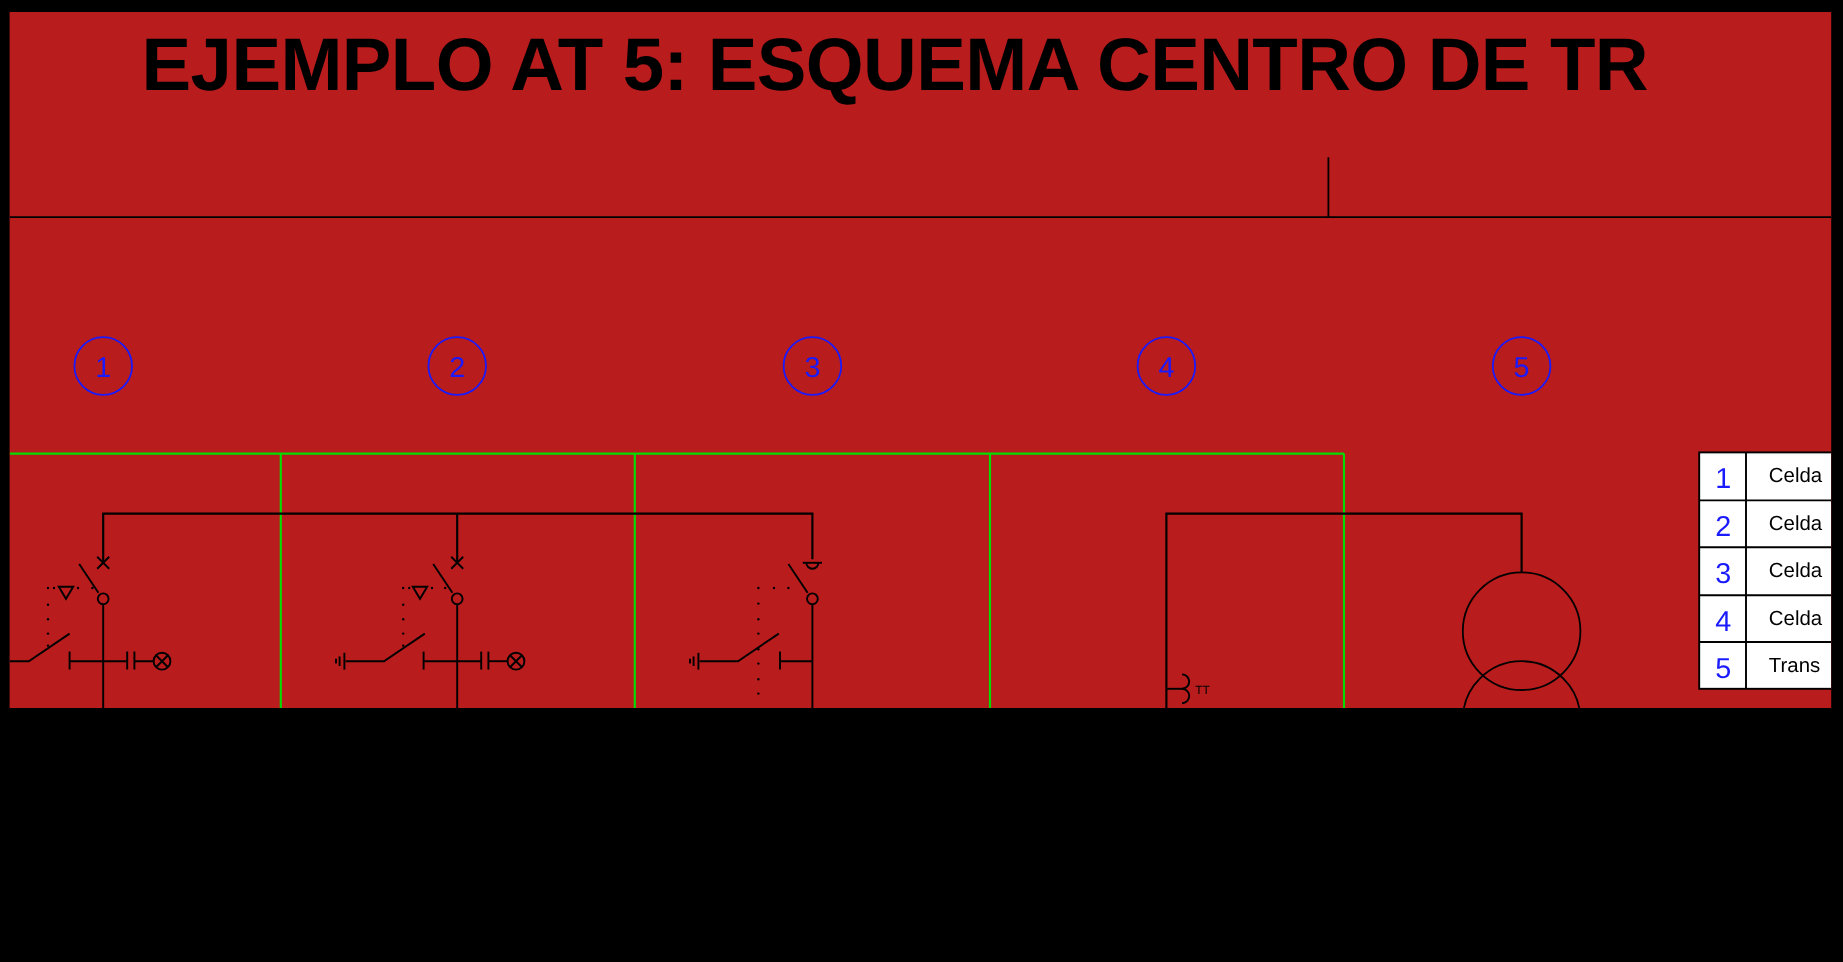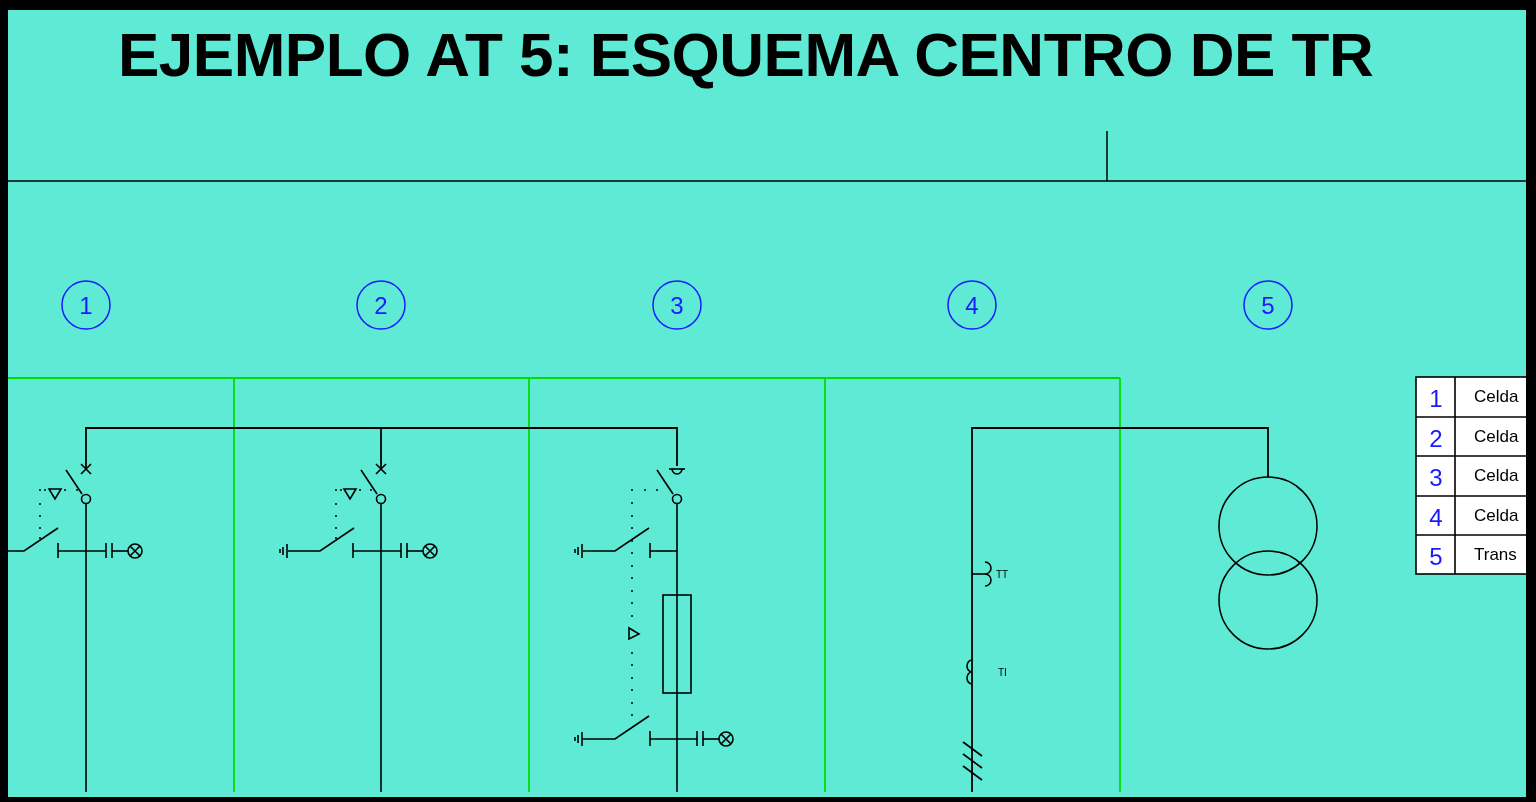--- a/index.html
+++ b/index.html
@@ -1,19 +1,19 @@
 <!DOCTYPE html>
 <html><head>
   <meta charset="utf-8">
   <style>
     html, body { margin: 0; padding: 0; background: #000; }
     body { width: 1536px; height: 802px; overflow: hidden; position: relative; }
     #sheet {
-      position: absolute; left: 8px; top: 10px; width: 1518px; height: 787px;
-      background: #5eead4; overflow: hidden;
+      position: absolute; left: 8px; top: 10px; width: 1518px; height: 580px;
+      background: #b91c1c; overflow: hidden;
     }
     #title {
       position: absolute; left: 110px; top: 14px; white-space: nowrap;
       font-family: "Liberation Sans", sans-serif; font-weight: bold;
       font-size: 62px; letter-spacing: -0.5px; color: #000; line-height: 62px;
       transform: scaleX(1.0);
     }
     svg { position: absolute; left: 0; top: 0; }
     .num { font-family: "Liberation Sans", sans-serif; font-size: 24px; fill: #1a1aff; }
     .tbl-num { font-family: "Liberation Sans", sans-serif; font-size: 24px; fill: #1a1aff; }

